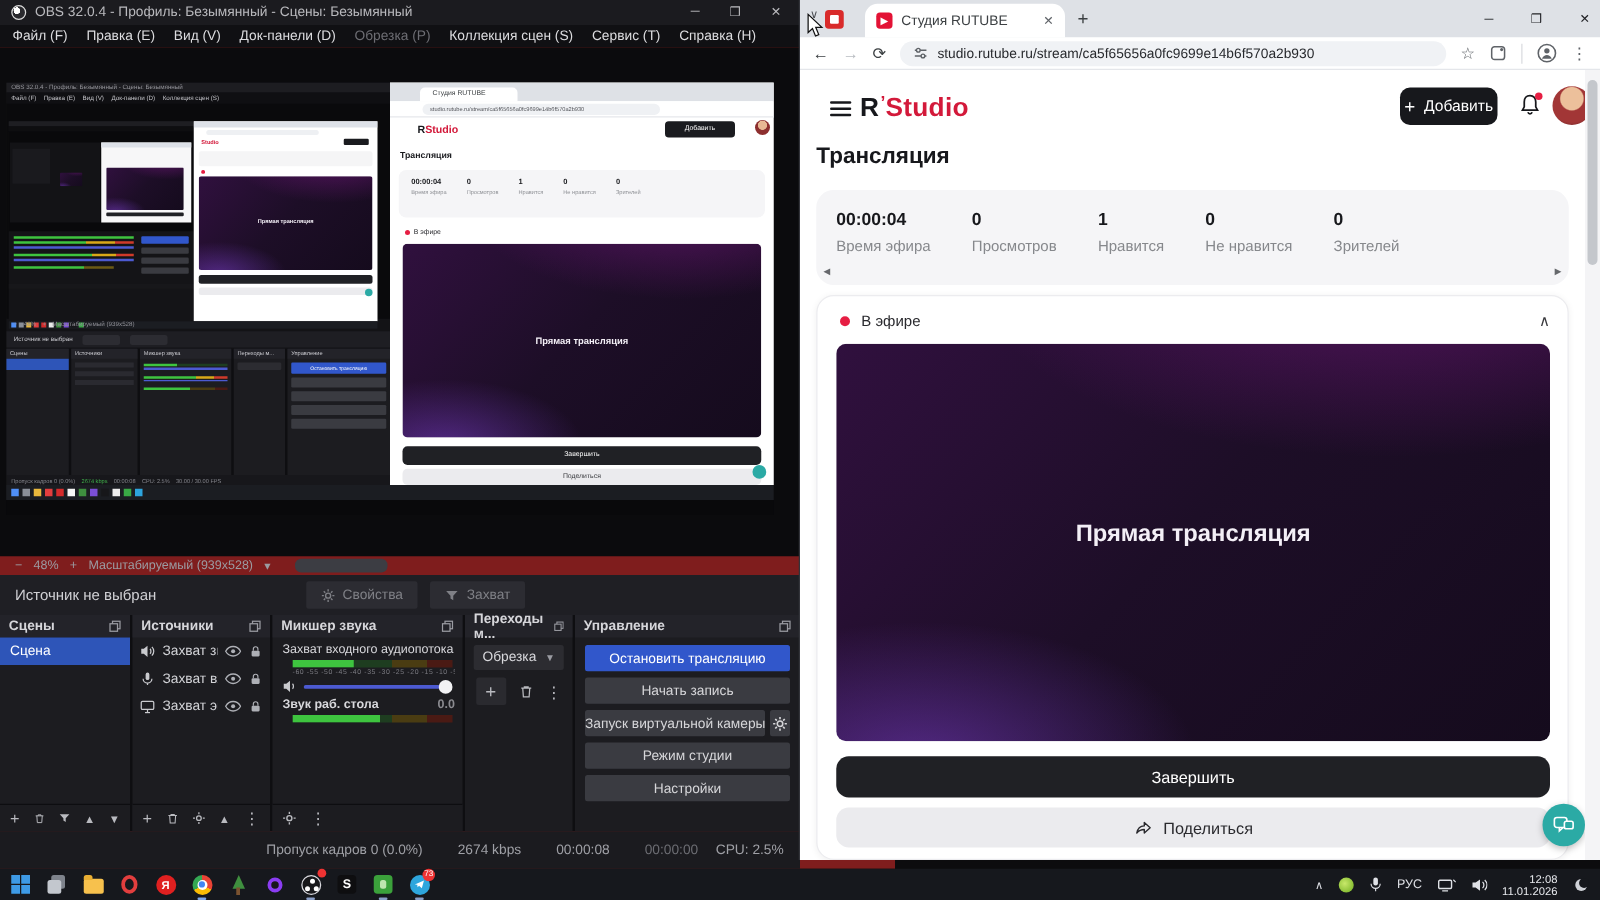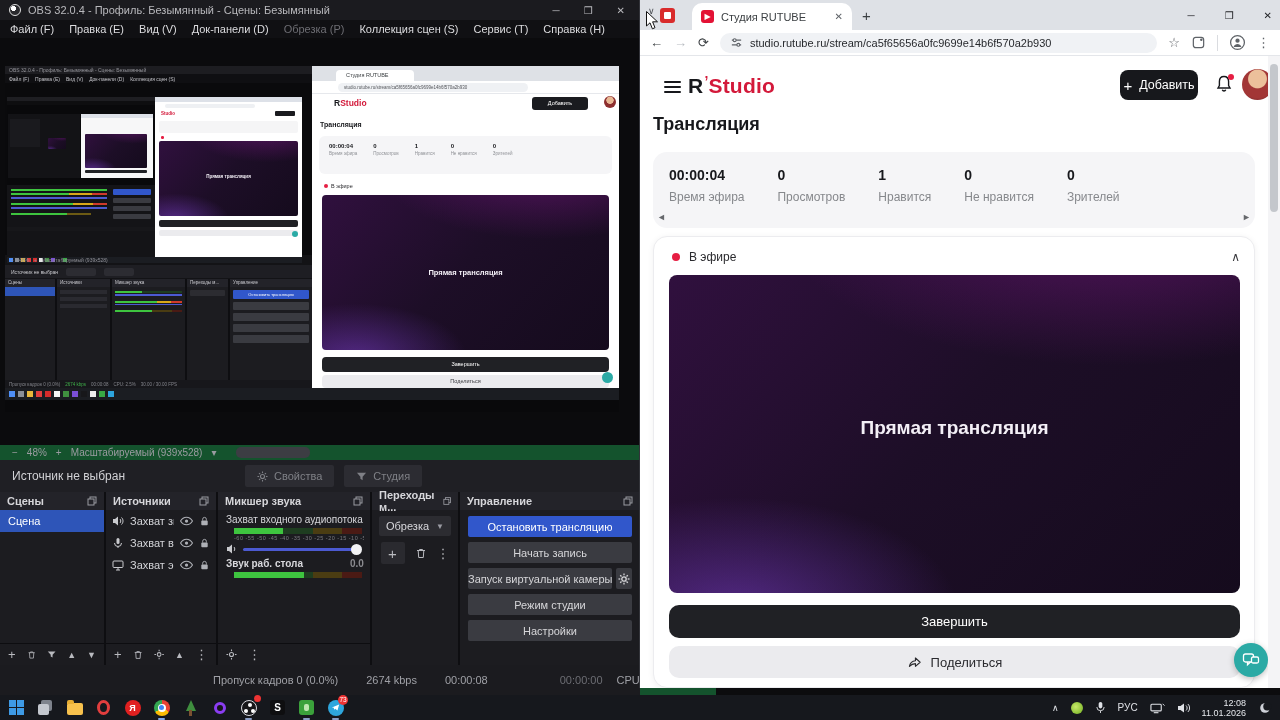--- a/index.html
+++ b/index.html
@@ -3,21 +3,21 @@
 <meta charset="utf-8">
 <style>
   html,body{margin:0;padding:0;background:#000;}
   *{box-sizing:border-box;}
   .screen{position:relative;width:1280px;height:720px;overflow:hidden;background:#0c0c0e;
     font-family:"Liberation Sans",sans-serif;-webkit-font-smoothing:antialiased;}
   .abs{position:absolute;}
   svg{display:block;}
 
   
-  .obs{position:absolute;left:0;top:0;width:716px;height:695px;background:#14532d;}
+  .obs{position:absolute;left:0;top:0;width:716px;height:695px;background:#7f1d1d;}
   .obs-titlebar{position:absolute;left:0;top:0;width:640px;height:20px;background:#1b1b1f;
     display:flex;align-items:center;gap:7px;padding:0 9px;font-size:11px;color:#b9b9bd;}
   .obs-logo{width:12px;height:12px;border-radius:50%;background:radial-gradient(circle at 35% 35%,#fff 0 28%,#2a2a2e 30% 100%);border:1px solid #ddd;}
   .winbtns{margin-left:auto;display:flex;gap:24px;color:#b9b9bd;font-size:10px;padding-right:6px;}
   .obs-menubar{position:absolute;left:0;top:20px;width:640px;height:18px;background:#101013;
     display:flex;align-items:center;gap:15px;padding:0 10px;font-size:11px;color:#dcdcdf;white-space:nowrap;}
   .menu-dim{color:#6d6d73;}
   .obs-canvas{position:absolute;left:0;top:38px;width:640px;height:407px;background:#0b0b0d;overflow:hidden;}
 
   
@@ -423,21 +423,21 @@
               <line x1="2.2" y1="9.8" x2="3.5" y2="8.5"></line>
               <line x1="8.5" y1="3.5" x2="9.8" y2="2.2"></line>
             </g>
           </svg>
         <span>Свойства</span>
       </span>
       <span class="srcrow-btn">
         <svg width="11" height="11" viewBox="0 0 12 12">
             <path d="M1 2h10L7.2 6.2V10L4.8 8.5V6.2z" fill="#7f8086"></path>
           </svg>
-        <span>Студия</span>
+        <span>Захват</span>
       </span>
     </div>
 
     <div class="obs-docks">
 
       <div class="dock" style="left:0;width:104px;">
         <div class="dock-h">
           <span>Сцены</span>
           <svg width="10" height="10" viewBox="0 0 10 10">
               <rect x="3" y="1" width="6" height="6" fill="none" stroke="#9a9ba2"></rect>
@@ -646,21 +646,21 @@
       <svg width="14" height="12" viewBox="0 0 14 12">
           <rect x="0" y="8" width="2.5" height="4" fill="#3fae4a"></rect>
           <rect x="4" y="5" width="2.5" height="7" fill="#3fae4a"></rect>
           <rect x="8" y="2" width="2.5" height="10" fill="#3fae4a"></rect>
           <rect x="12" y="0" width="2" height="12" fill="#3fae4a"></rect>
         </svg>
       <span>2674 kbps</span>
       <span class="dot" style="background:#3f6fd8;"></span>
       <span>00:00:08</span>
       <span class="dot" style="background:#55565c;"></span>
-      <span style="color:#6c6d73;margin-left:44px;">00:00:00</span>
+      <span style="color:#6c6d73;">00:00:00</span>
       <span>CPU: 2.5%</span>
       <span>30.00 / 30.00 FPS</span>
     </div>
   </section>
 
   <section class="browser">
     <div class="tabstrip">
       <span style="position:absolute;left:8px;top:6px;font-size:9px;color:#4a4d52;">∨</span>
       <div class="pintab">
           <i></i>

